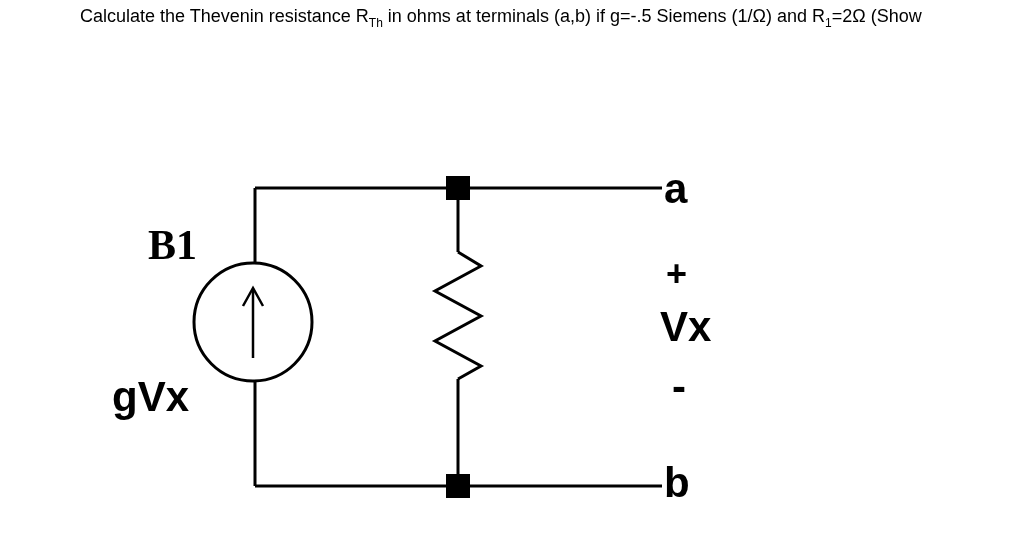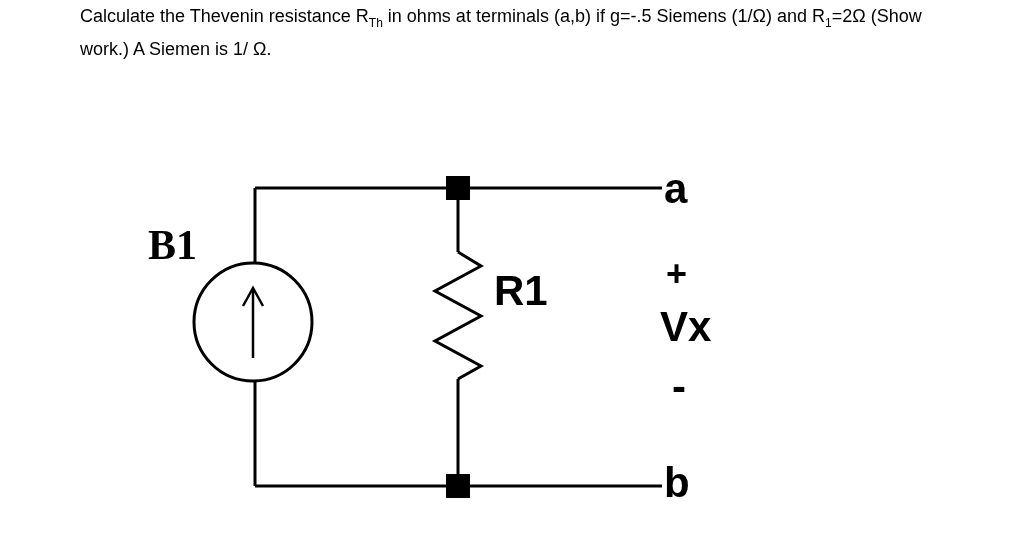--- a/index.html
+++ b/index.html
@@ -46,21 +46,20 @@
     white-space: nowrap;
   }
 </style>
 </head>
 <body>
 
 <div class="page">
 
   <div class="problem-text">
     <div><span>Calculate the Thevenin resistance R</span><sub>Th</sub><span> in ohms at terminals (a,b) if g=-.5 Siemens (1/Ω) and R</span><sub>1</sub><span>=2Ω (Show</span></div>
-    <div>work.)  A Siemen is 1/ Ω.</div>
   </div>
 
 
   <svg class="circuit-svg" viewBox="0 0 1024 536" xmlns="http://www.w3.org/2000/svg">
 
     <line x1="255" y1="188" x2="662" y2="188" stroke="#000" stroke-width="3"></line>
 
     <line x1="255" y1="486" x2="662" y2="486" stroke="#000" stroke-width="3"></line>
 
     <line x1="255" y1="188" x2="255" y2="486" stroke="#000" stroke-width="3"></line>
@@ -76,20 +75,20 @@
 
     <polyline points="458,252 481,266 435,291 481,316 435,341 481,366 458,379" fill="none" stroke="#000" stroke-width="3" stroke-linejoin="miter"></polyline>
 
     <line x1="458" y1="379" x2="458" y2="486" stroke="#000" stroke-width="3"></line>
 
     <rect x="446" y="176" width="24" height="24" fill="#000"></rect>
     <rect x="446" y="474" width="24" height="24" fill="#000"></rect>
   </svg>
 
   <div class="clabel" style="left:148px; top:224px;font-family:Liberation Serif, serif;">B1</div>
-  <div class="clabel" style="left:494px; top:270px;">R1</div>
+  <div class="clabel" style="left:112px; top:376px;">gVx</div>
   <div class="clabel" style="left:664px; top:168px;">a</div>
   <div class="clabel" style="left:666px; top:256px; font-size:36px;">+</div>
   <div class="clabel" style="left:660px; top:306px;">Vx</div>
   <div class="clabel" style="left:672px; top:366px;">-</div>
   <div class="clabel" style="left:664px; top:462px;">b</div>
 
 </div>
 
 </body></html>

